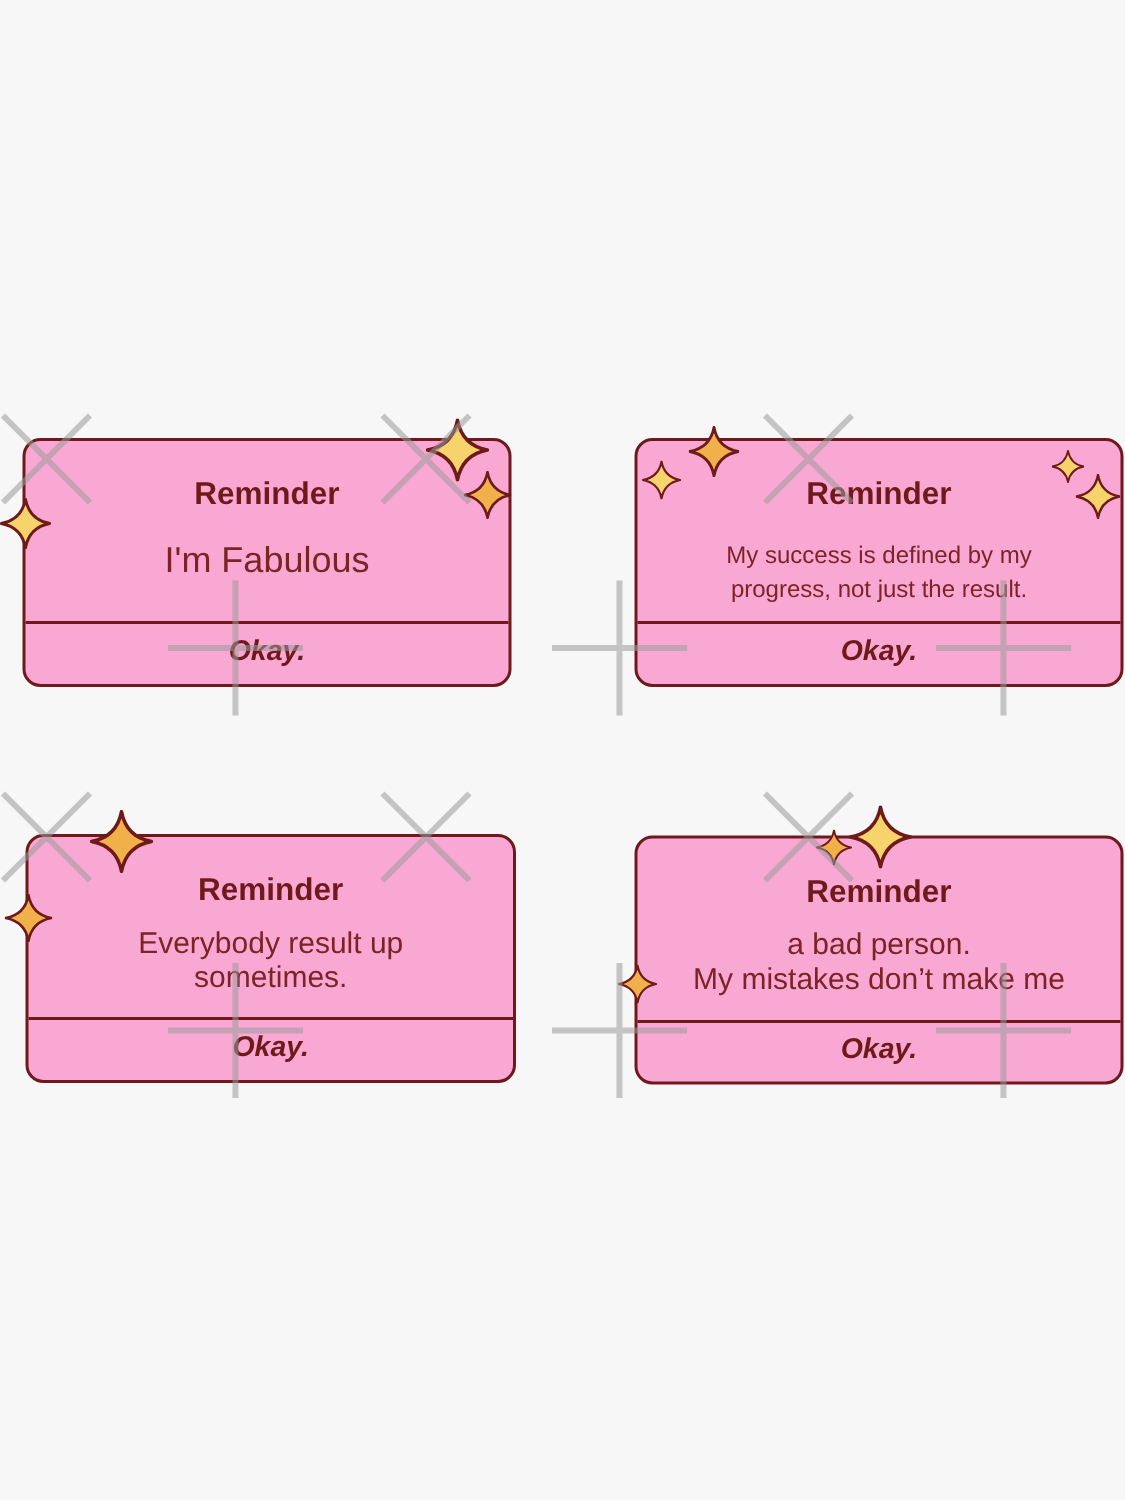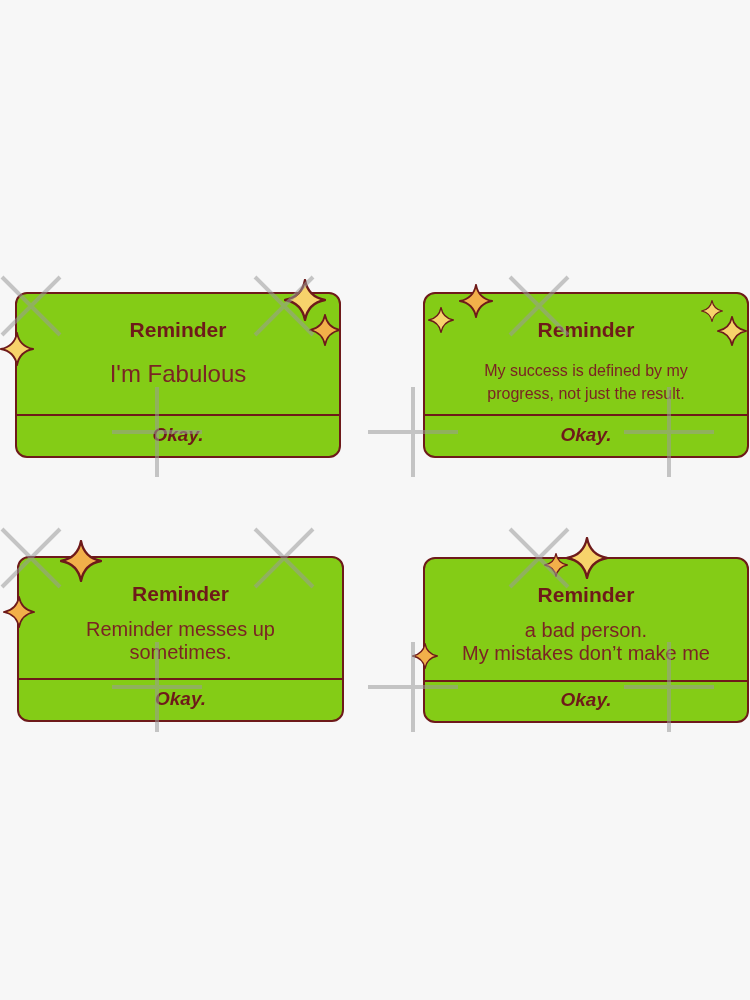--- a/index.html
+++ b/index.html
@@ -5,21 +5,21 @@
   html, body { margin: 0; padding: 0; }
   body {
     width: 750px; height: 1000px;
     background: #f7f7f7;
     position: relative;
     overflow: hidden;
     font-family: "Liberation Sans", sans-serif;
   }
   .card {
     position: absolute;
-    background: #84cc16;
+    background: #f9a8d4;
     border: 2px solid #6e1a1a;
     border-radius: 12px;
     box-sizing: border-box;
     color: #6e1a1a;
   }
   .card .title {
     position: absolute; left: 0; right: 0;
     text-align: center;
     font-weight: bold;
     font-size: 21px;
@@ -73,21 +73,21 @@
     <div>My success is defined by my</div>
     <div>progress, not just the result.</div>
   </div>
   <div class="divider" style="top:120px;"></div>
   <div class="ok" style="height:42px;line-height:42px;">Okay.</div>
 </div>
 
 <div class="card" style="left:17px;top:556px;width:327px;height:166px;">
   <div class="title" style="top:24px;">Reminder</div>
   <div class="msg" style="top:60px;font-size:20px;">
-    <div>Reminder messes up</div>
+    <div>Everybody result up</div>
     <div>sometimes.</div>
   </div>
   <div class="divider" style="top:120px;"></div>
   <div class="ok" style="height:42px;line-height:42px;">Okay.</div>
 </div>
 
 <div class="card" style="left:423px;top:557px;width:326px;height:166px;">
   <div class="title" style="top:24px;">Reminder</div>
   <div class="msg" style="top:60px;font-size:20px;">
     <div>a bad person.</div>

